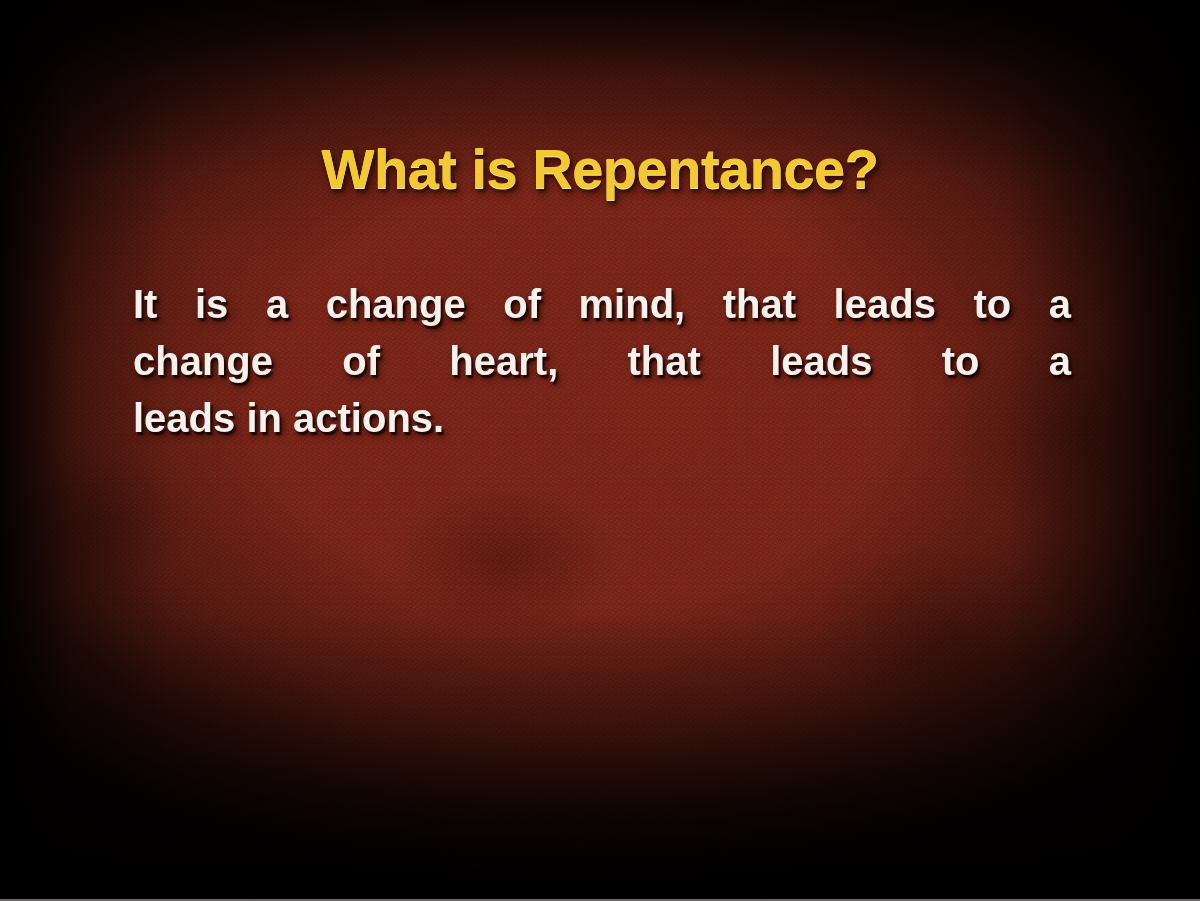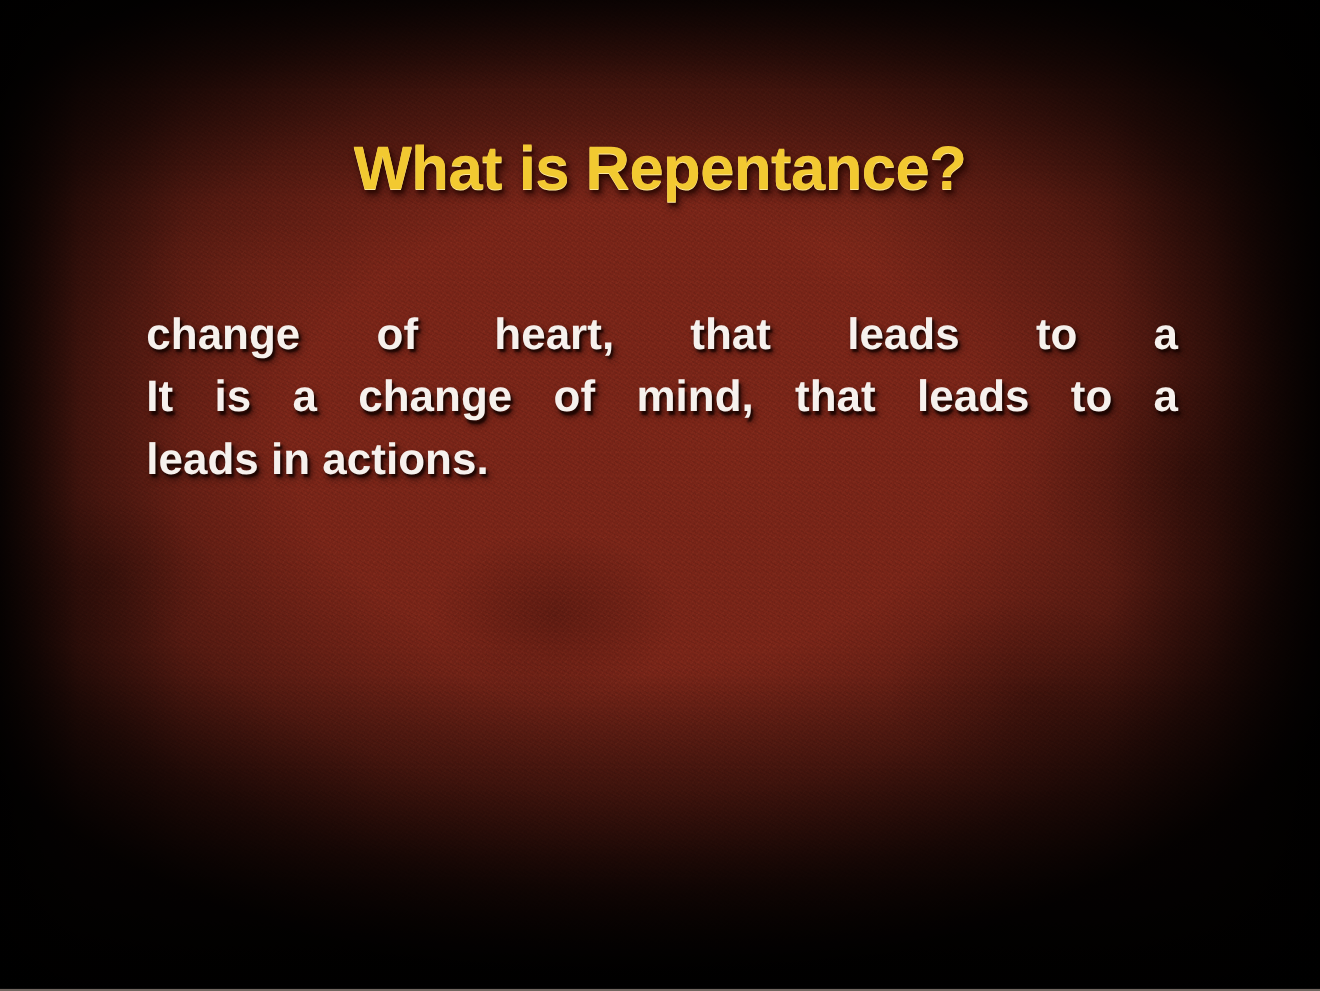--- a/index.html
+++ b/index.html
@@ -90,21 +90,21 @@
 
   
   .content {
     position: absolute;
     inset: 0;
     z-index: 5;
   }
 
   #slide-title {
     position: absolute;
-    top: 82px;
+    top: 98px;
     left: 0;
     width: 1200px;
     text-align: center;
     font-size: 56px;
     font-weight: bold;
     letter-spacing: -0.5px;
     color: #f2c931;
     text-shadow:
       0 1px 0 #fde79a,
       2px 3px 3px rgba(45,8,2,.85),
@@ -156,21 +156,21 @@
   <div class="vignette"></div>
   <div class="edge-line"></div>
 
   <div class="content">
 
     <h1 id="slide-title">What is Repentance?</h1>
 
     <div class="body-block">
 
       <p class="para">
+        <span class="justify-line">It is a change of mind, that leads to a</span>
         <span class="justify-line">change of heart, that leads to a</span>
-        <span class="justify-line">It is a change of mind, that leads to a</span>
         <span class="last-line">leads in actions.</span>
       </p>
 
 
     </div>
   </div>
 </div>
 
 </body></html>

